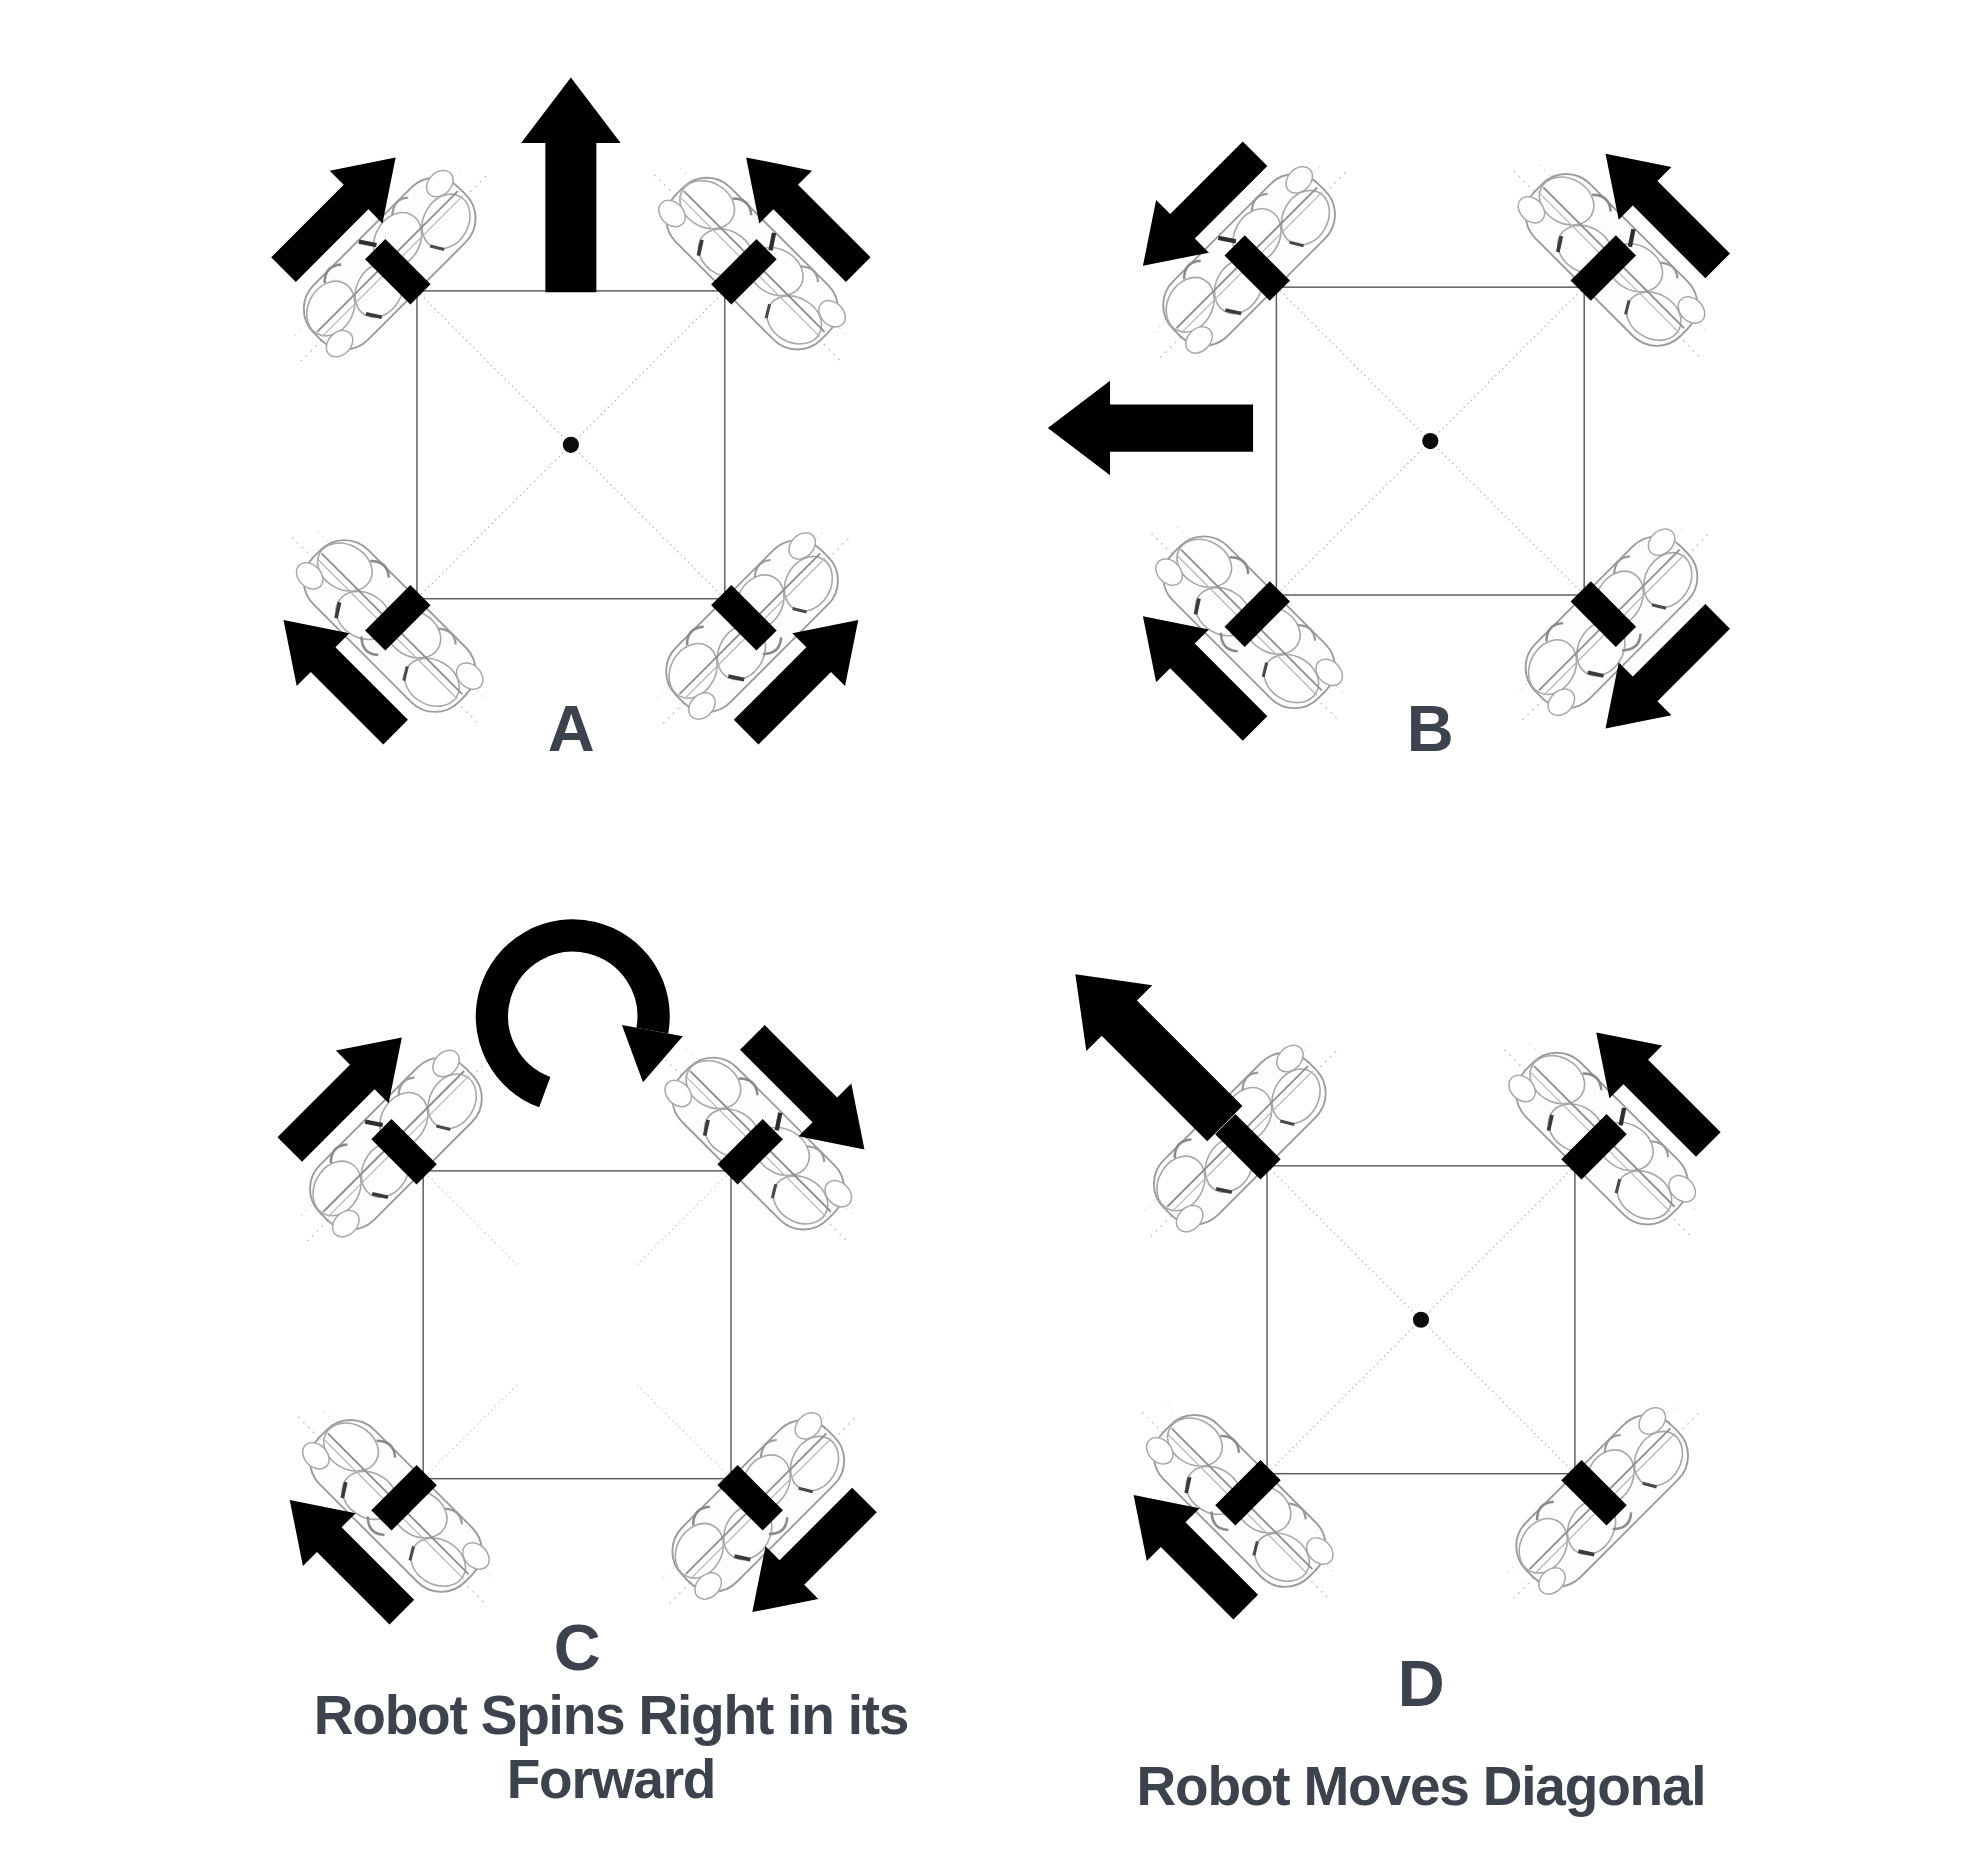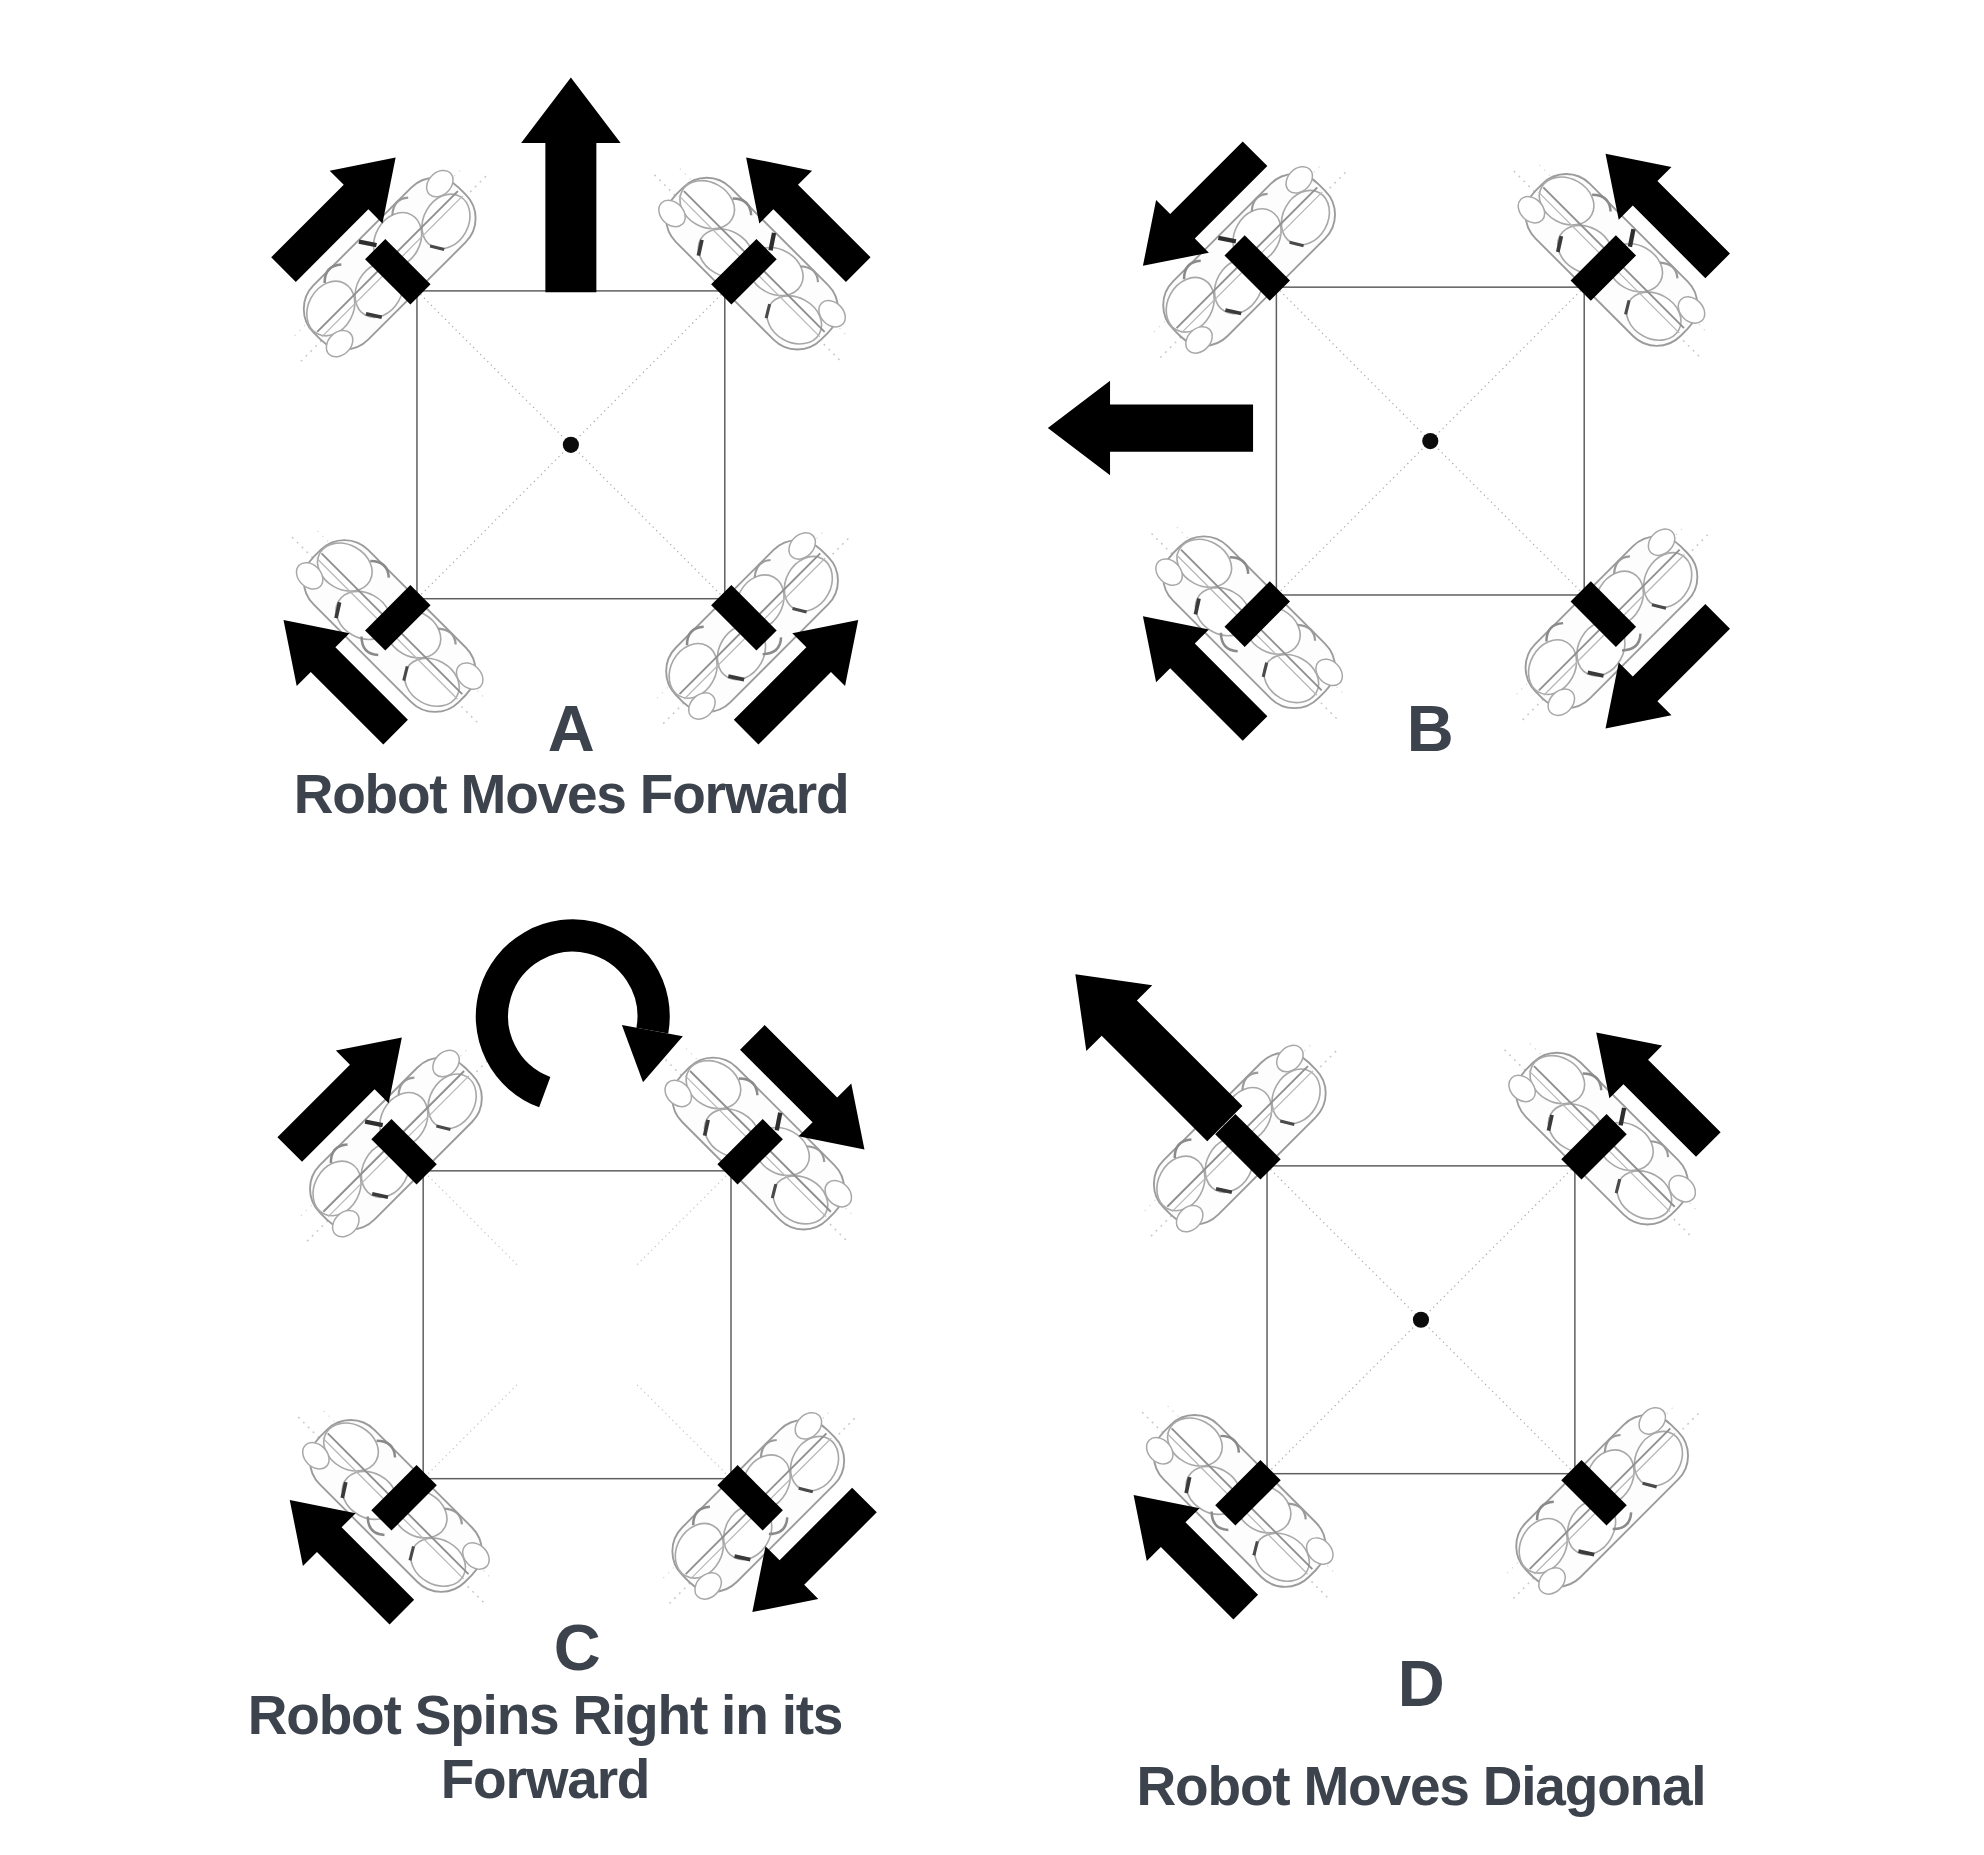--- a/index.html
+++ b/index.html
@@ -119,28 +119,25 @@
         <use href="#mecanum-wheel" transform="translate(1993.6593795664342,2413.340620433566) rotate(45)"></use>
         <line x1="2043.1568542494924" y1="2363.8431457505076" x2="1970.324855787278" y2="2436.675144212722" stroke="#000000" stroke-width="46"></line>
         <polygon points="-127.5,-28 37.5,-28 37.5,-60 127.5,0 37.5,60 37.5,28 -127.5,28" transform="translate(1913.0492065111675,2493.9507934888325) rotate(-135)" fill="#000000"></polygon>
         <use href="#mecanum-wheel" transform="translate(2576.340620433566,2413.340620433566) rotate(-45)"></use>
         <line x1="2526.8431457505076" y1="2363.8431457505076" x2="2599.675144212722" y2="2436.675144212722" stroke="#000000" stroke-width="46"></line>
         <polygon points="-170,-40 70,-40 70,-75 170,0 70,75 70,40 -170,40" transform="translate(1849.4095962043784,1686.4095962043784) rotate(-135)" fill="#000000"></polygon>
       </g>
     </svg>
 
   <div class="panel-label" style="left:571px;top:728px">A</div>
-  <div class="panel-caption" style="left:571px;top:794px">
-    <span class="cap-line">Robot Moves Forward</span>
-  </div>
 
   <div class="panel-label" style="left:1430px;top:728px">B</div>
 
   <div class="panel-label" style="left:577px;top:1647px">C</div>
-  <div class="panel-caption" style="left:545px;top:1747px">
+  <div class="panel-caption" style="left:611px;top:1747px">
     <span class="cap-line">Robot Spins Right in its</span>
     <span class="cap-line">Forward</span>
   </div>
 
   <div class="panel-label" style="left:1421px;top:1683px">D</div>
   <div class="panel-caption" style="left:1421px;top:1786px">
     <span class="cap-line">Robot Moves Diagonal</span>
   </div>
 
 </div>

